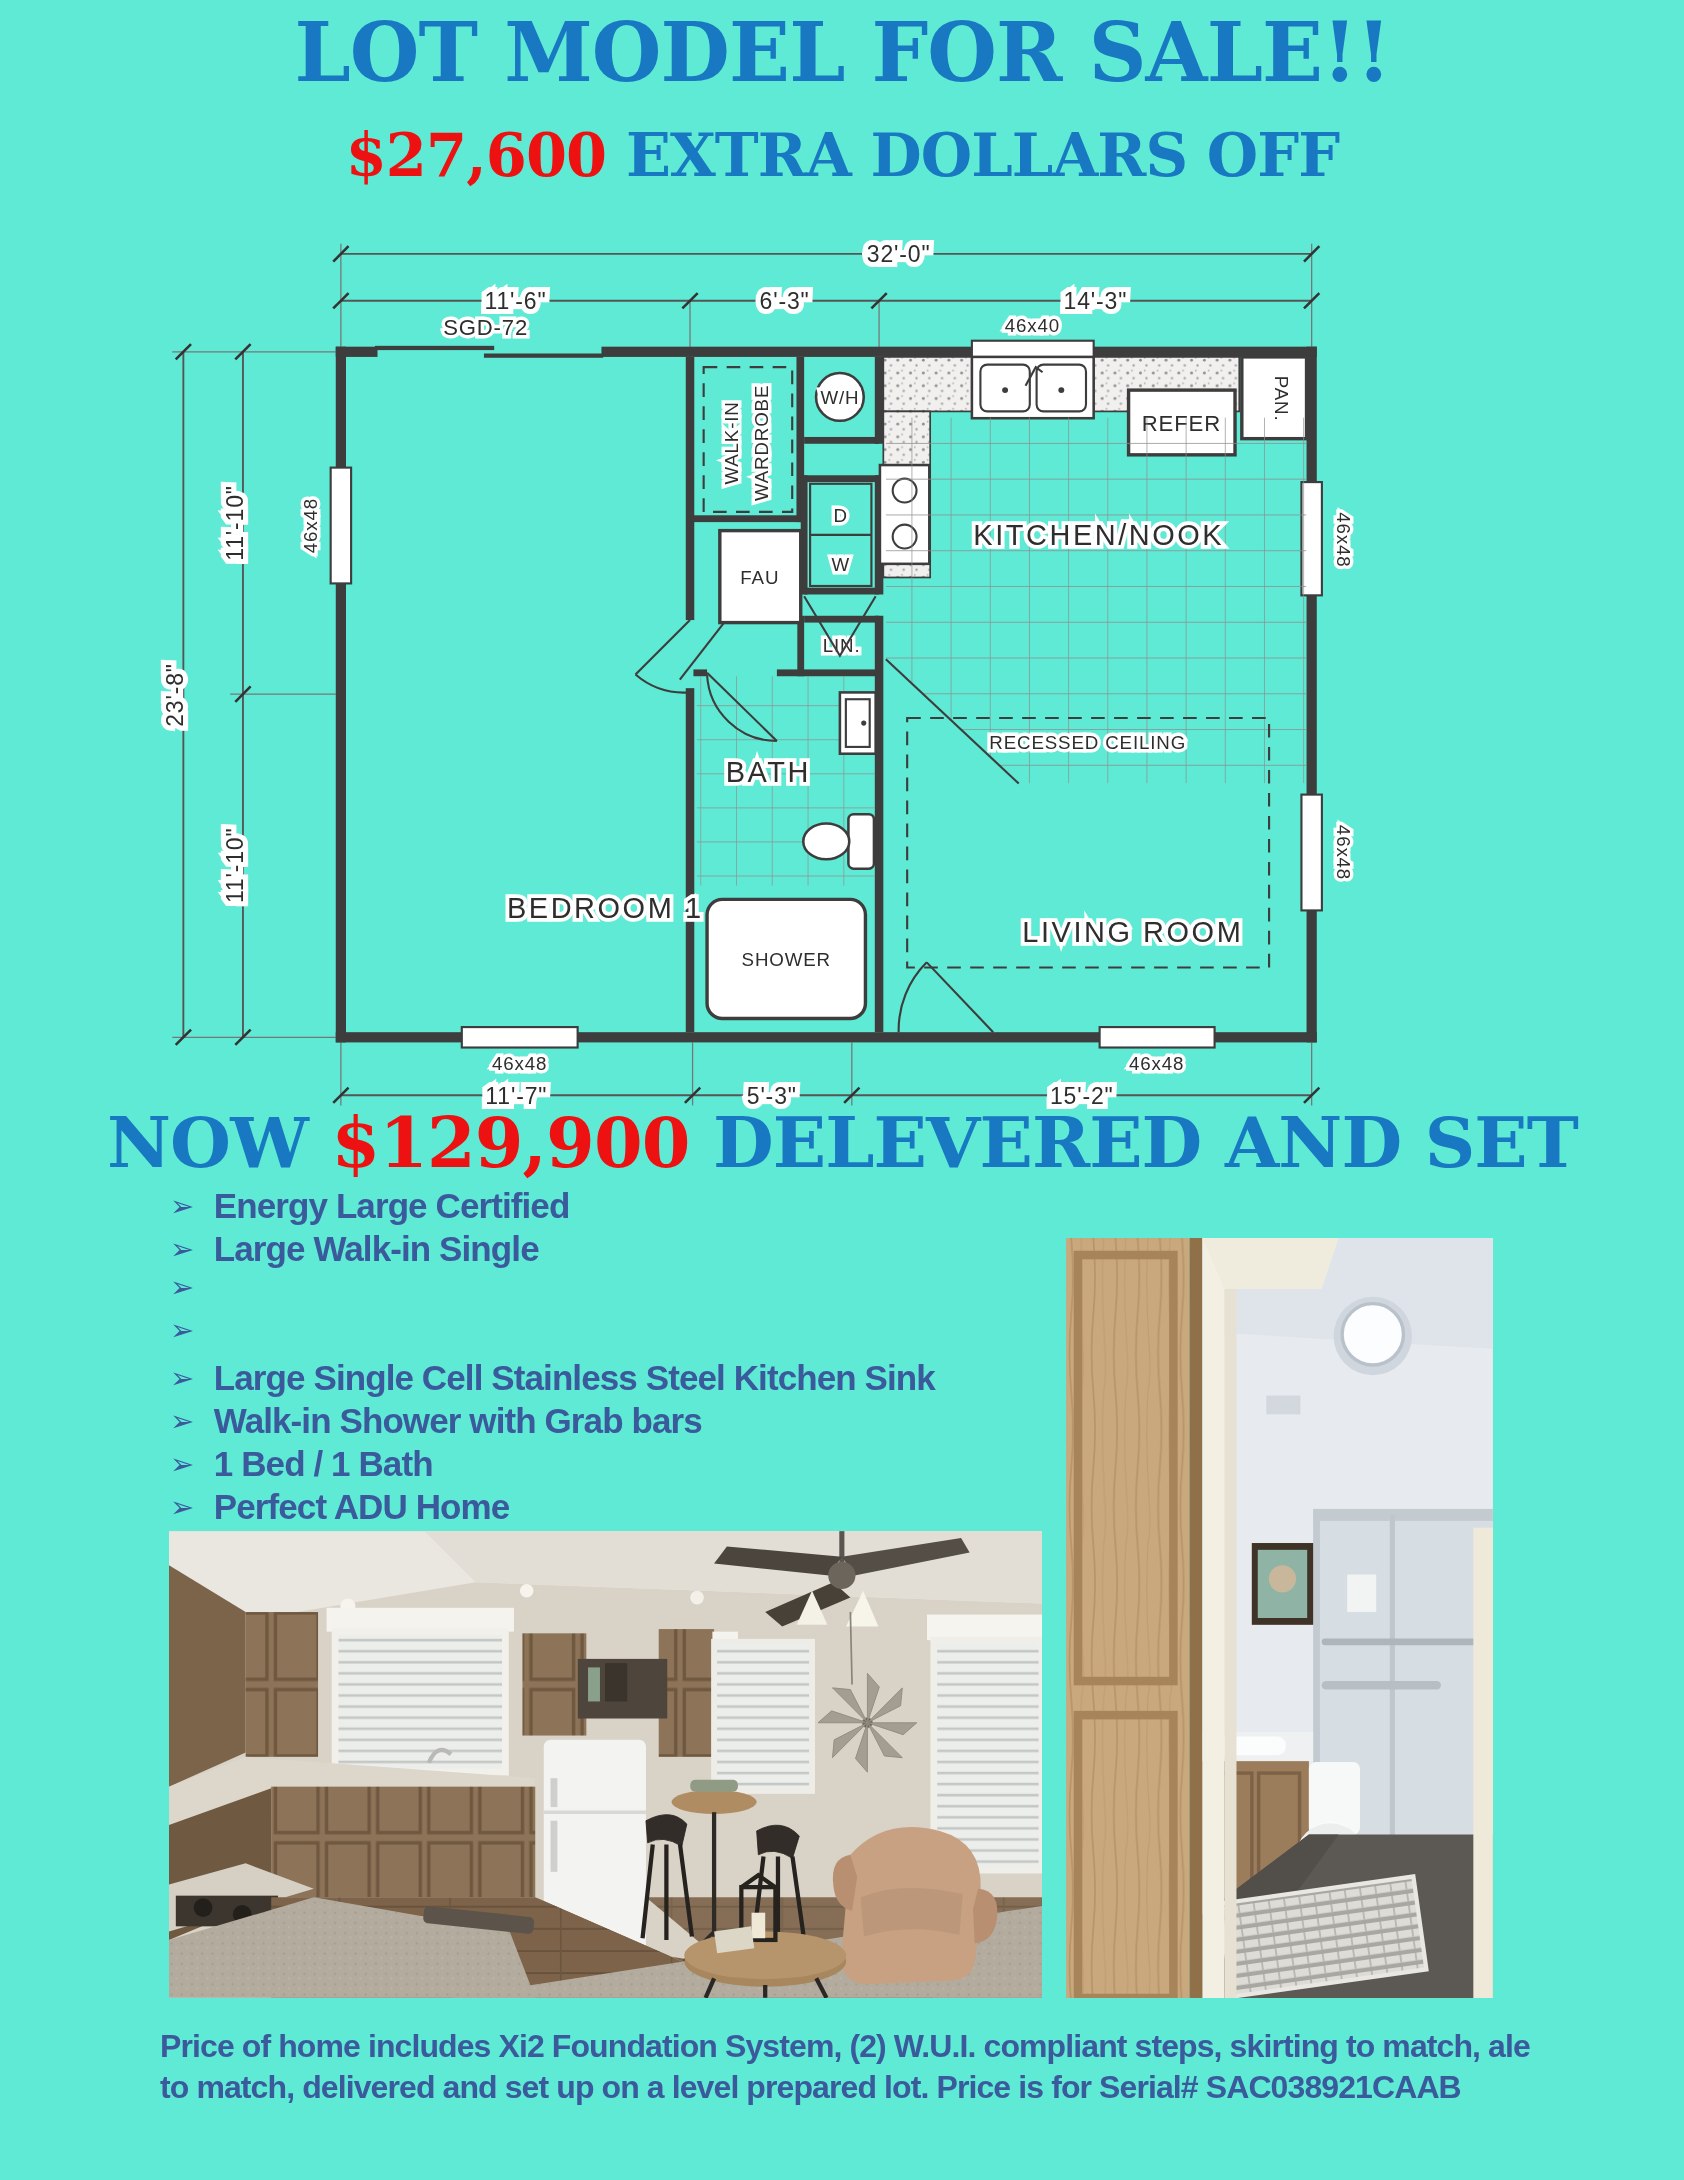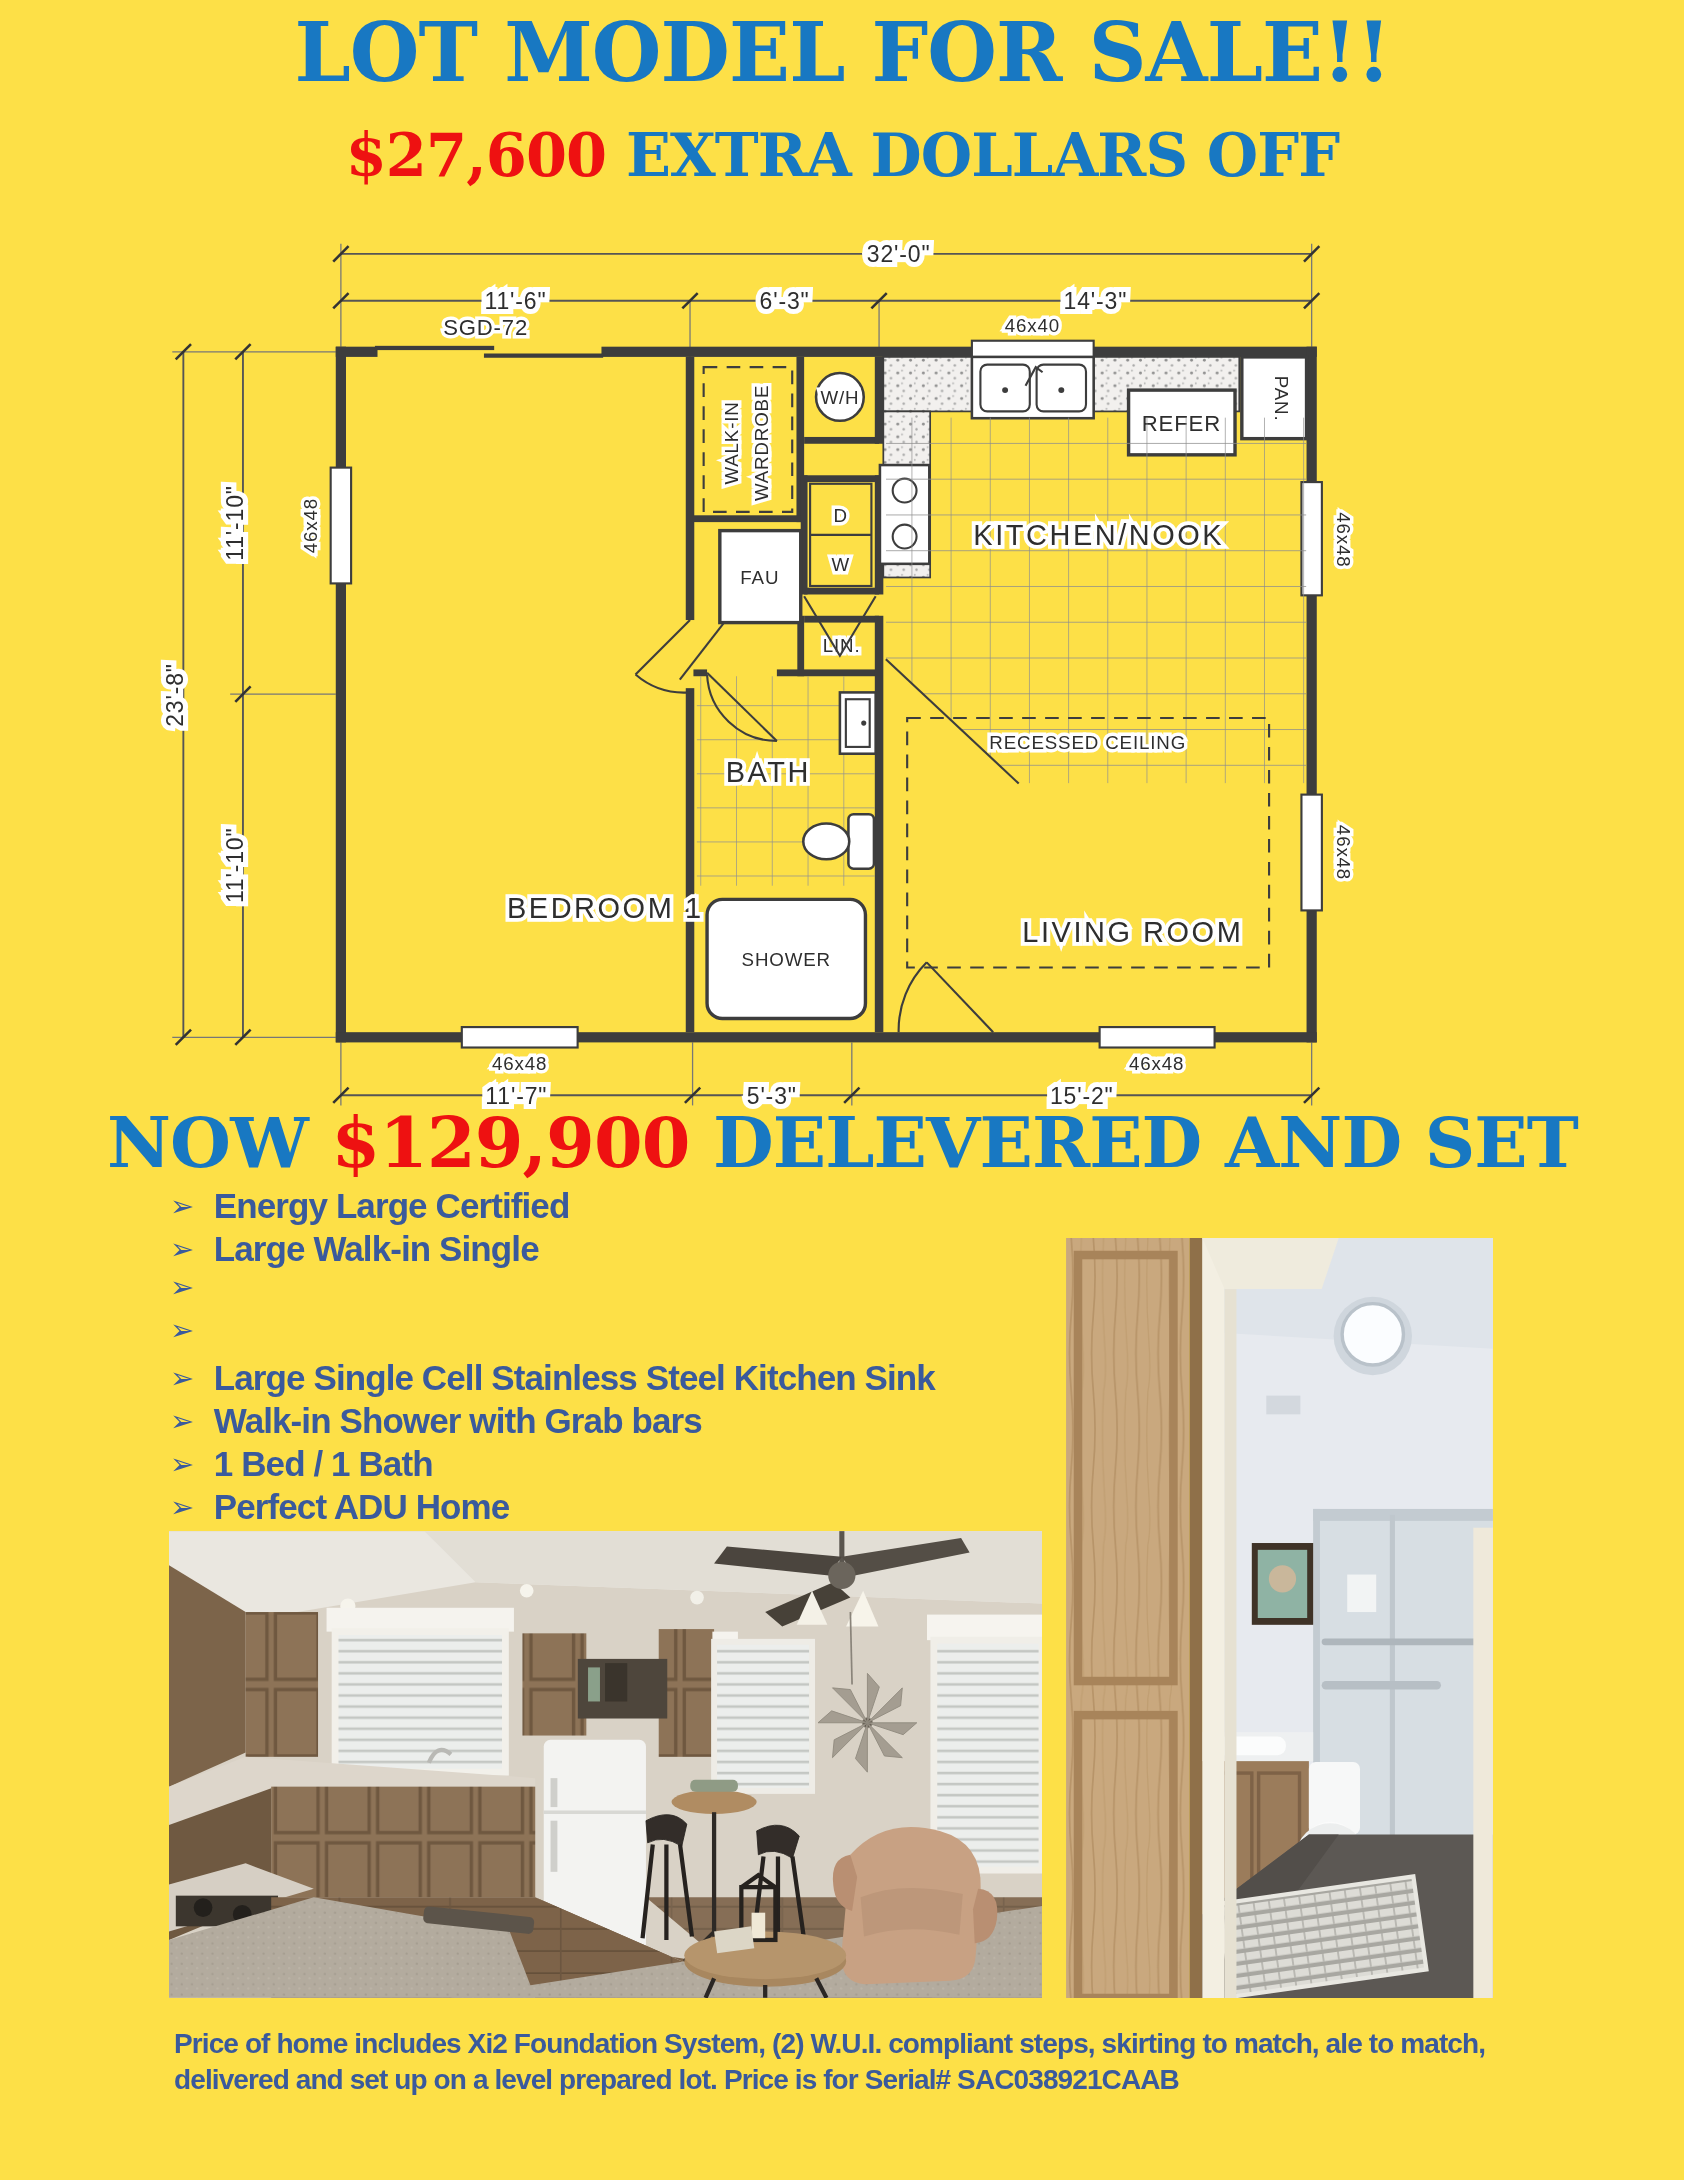--- a/index.html
+++ b/index.html
@@ -1,17 +1,17 @@
 <!DOCTYPE html>
 <html style="font-size:13.6px"><head>
 <meta charset="utf-8">
 <style>
   html,body{margin:0;padding:0;background:#ffffff;}
   #page{
-    position:relative;width:1685px;height:2181px;background:#fde047;
+    position:relative;width:1685px;height:2181px;background:#5eead4;
     font-family:"Liberation Sans",sans-serif;overflow:hidden;
     --headline_blue:#1878c2;--accent_red:#ee1111;--body_blue:#3a5a9c;
   }
   .headline{
     position:absolute;left:0;width:100%;text-align:center;
     font-family:"DejaVu Serif","Liberation Serif",serif;font-weight:bold;
     color:var(--headline_blue);letter-spacing:-0.9px;white-space:nowrap;
   }
   #title{top:5.1px;font-size:80px;transform:scaleY(1.04);}
   #discount{top:121px;font-size:59px;}
@@ -40,22 +40,22 @@
     display:flex;align-items:baseline;height:43px;
     color:var(--body_blue);font-size:35px;font-weight:bold;letter-spacing:-0.9px;
   }
   #features li .b{font-size:29px;margin-right:20.4px;font-weight:normal;transform:translateY(-1.7px);}
 
   .photo{position:absolute;overflow:hidden;}
   #photo-left{left:169px;top:1531px;width:873px;height:467px;}
   #photo-right{left:1066px;top:1238px;width:427px;height:760px;}
 
   #caption{
-    position:absolute;left:174px;top:2026px;width:1388px;
-    color:var(--body_blue);font-size:28px;font-weight:bold;letter-spacing:-0.9px;line-height:1.28;
+    position:absolute;left:160px;top:2026px;width:1388px;
+    color:var(--body_blue);font-size:32px;font-weight:bold;letter-spacing:-0.9px;line-height:1.28;
   }
 </style>
 </head>
 <body>
 
 <div id="page" style="--headline_blue: #1878c2; --accent_red: #ee1111; --body_blue: #3a5a9c;">
 
   <div id="title" class="headline">LOT MODEL FOR SALE!!</div>
 
   <div id="discount" class="headline">

